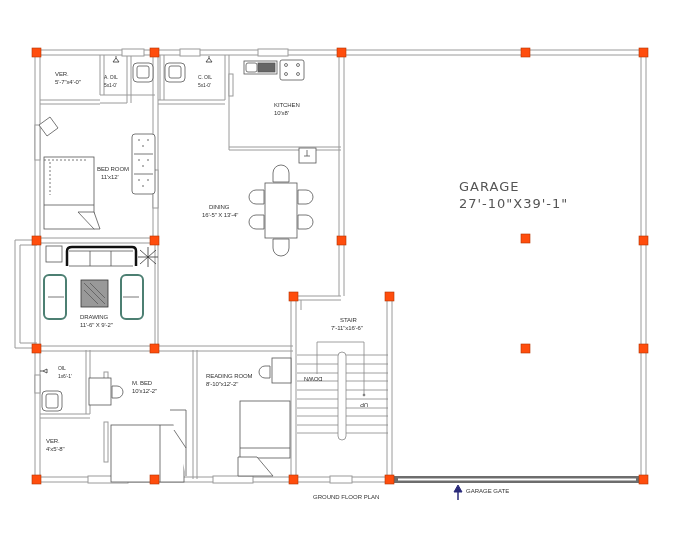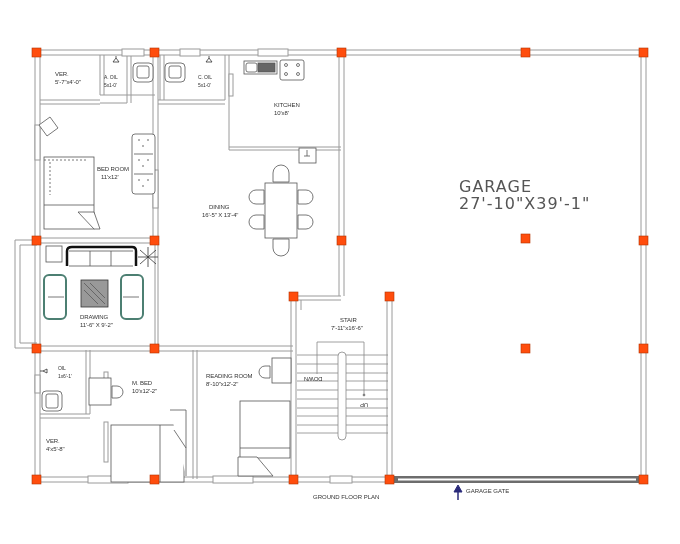--- a/index.html
+++ b/index.html
@@ -1,20 +1,20 @@
 <!DOCTYPE html>
 <html><head>
 <meta charset="utf-8">
 <style>
   html, body { margin: 0; padding: 0; background: #ffffff; }
   body { width: 680px; height: 544px; position: relative; overflow: hidden; font-family: "Liberation Sans", sans-serif; }
   #plan { position: absolute; left: 0; top: 0; }
   .lbl { position: absolute; font-family: "Liberation Sans", sans-serif; font-size: 6px; color: #333; line-height: 8px; white-space: nowrap; letter-spacing: -0.1px; }
   .lbl .l2 { display: block; }
-  .garage { position: absolute; left: 459px; top: 178px; font-family: "DejaVu Sans", sans-serif; font-size: 16px; color: #555; letter-spacing: 1px; line-height: 17px; font-weight: normal; }
+  .garage { position: absolute; left: 459px; top: 178px; font-family: "DejaVu Sans", sans-serif; font-size: 13px; color: #555; letter-spacing: 1px; line-height: 17px; font-weight: normal; }
   .caption { position: absolute; font-size: 6px; color: #333; font-family: "Liberation Sans", sans-serif; }
 </style>
 </head>
 <body>
 
 <svg id="plan" width="680" height="544" viewBox="0 0 680 544" xmlns="http://www.w3.org/2000/svg">
   <g fill="none" stroke="#9a9a9a" stroke-width="1">
 
     <g>
       <path d="M37,50 H643 M37,55 H643"></path>

